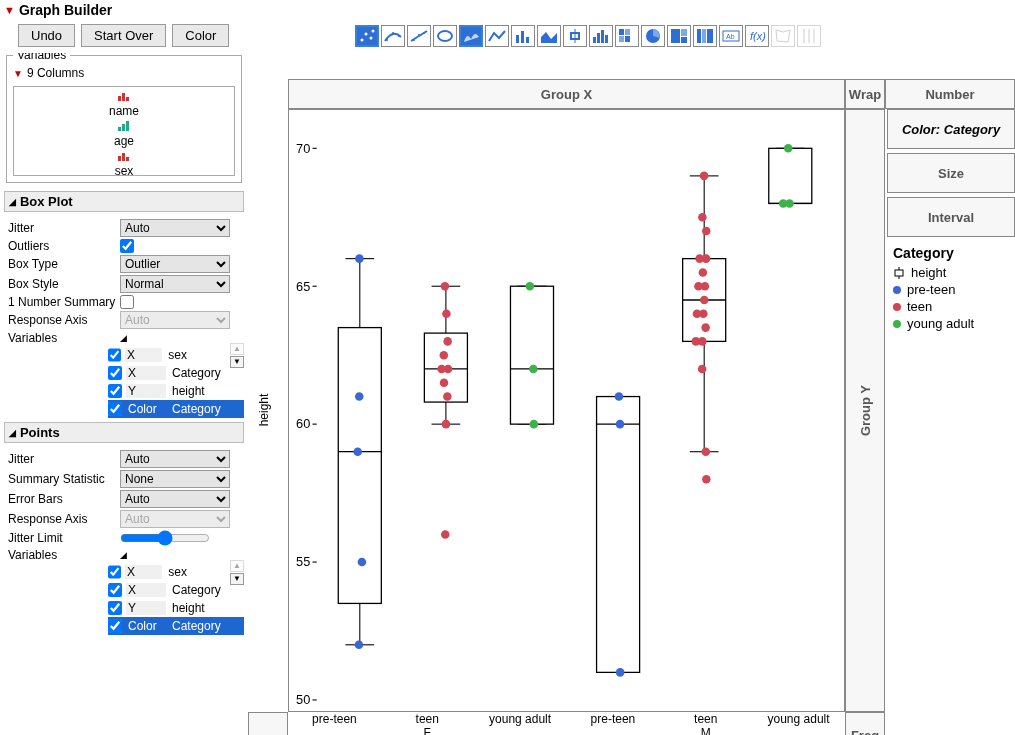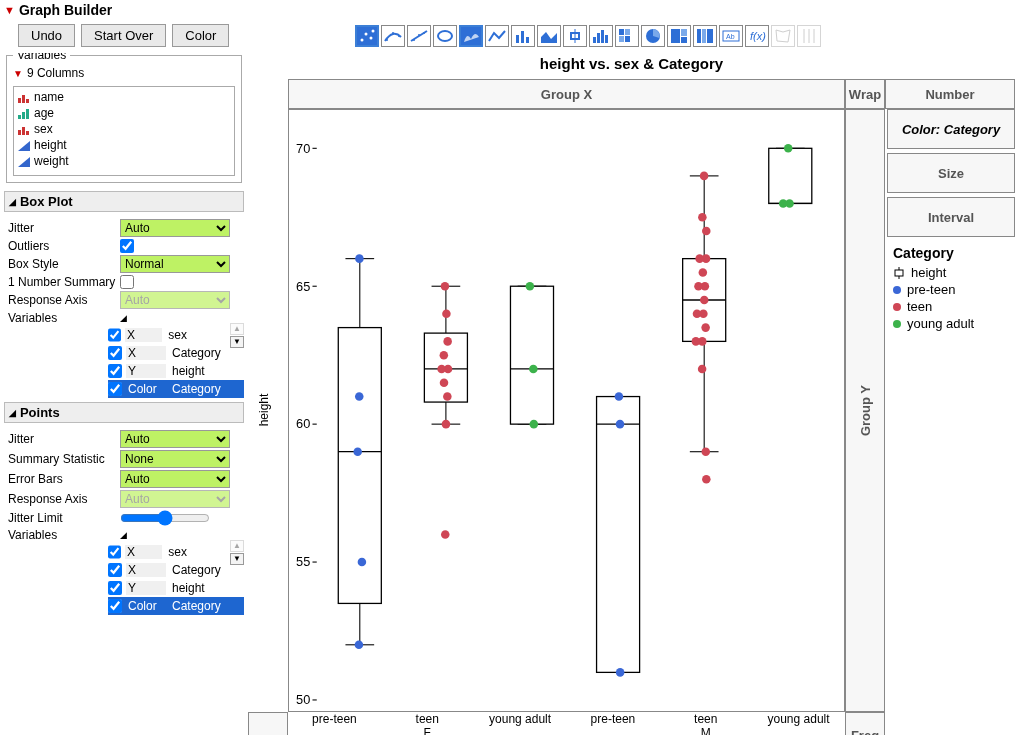--- a/index.html
+++ b/index.html
@@ -19,26 +19,26 @@
   .left-panel { width: 248px; border-right: 0; padding: 0 4px 0 4px; overflow: hidden; }
   .right-panel { flex: 1; display: flex; flex-direction: column; position: relative; }
 
   .group-box { border: 1px solid #aaa; margin: 2px 2px 8px 2px; position: relative; padding-top: 8px; }
   .group-title { position: absolute; top: -8px; left: 6px; background: #fff; padding: 0 4px; font-size: 12px; color:#000; }
   .section-hdr { background: #eee; border: 1px solid #bbb; padding: 2px 4px; font-weight: bold; font-size: 13px; display: flex; align-items: center; gap: 4px; margin: 4px 0 6px 0; }
   .section-hdr .tri2 { font-size: 9px; color: #000; }
 
   .col-list { border: 1px solid #aaa; height: 90px; margin: 4px 6px 6px 6px; padding: 2px; overflow-y: auto; }
   .col-list-header { display:flex; align-items:center; gap:4px; padding:2px 6px 2px 6px; font-size:12px; }
-  .col-item { display: flex; align-items: center; gap: 4px; padding: 1px 2px; font-size: 12px; }
+  .col-item { display: flex; align-items: center; gap: 4px; padding: 1px 2px; font-size: 12px; flex-direction: column; }
   .cicn { width: 12px; height: 10px; display:inline-block; }
 
   .prop-row { display: flex; align-items: center; padding: 1px 2px 1px 4px; font-size: 12px; }
   .prop-row .plabel { width: 112px; }
-  .prop-row select, .sel-like { width: 110px; height: 18px; font-size: 12px; border: 1px solid #999; background: #bef264; }
+  .prop-row select, .sel-like { width: 110px; height: 18px; font-size: 12px; border: 1px solid #999; background: #e5e5e5; }
   .chk { width: 14px; height: 14px; }
   .var-table { margin-left: 104px; }
   .var-row { display: flex; align-items: center; gap: 4px; padding: 0; font-size: 12px; height:18px; }
   .var-row .role { width: 40px; background:#f0f0f0; padding:0 2px;}
   .var-row .val  { width: 60px; padding:0 2px;}
   .var-row.sel { background: #1e66d0; color: #fff; }
   .var-row.sel .role { background:#1e66d0;}
   .updown { display:inline-flex; flex-direction:column; gap:1px; margin-left:4px;}
   .updown span{ width:14px;height:12px;border:1px solid #999; display:flex;align-items:center;justify-content:center; font-size:8px; background:#f4f4f4; cursor:pointer;}
   .updown span.dis{ opacity:.35; cursor:default;}
@@ -277,20 +277,24 @@
       <div id="boxplot-props">
           <div class="prop-row">
             <span class="plabel">Jitter</span>
             <select class="sel-like"><option>Auto</option></select>
           </div>
           <div class="prop-row">
             <span class="plabel">Outliers</span>
             <input type="checkbox" class="chk" checked="" style="">
           </div>
           <div class="prop-row">
+            <span class="plabel">Box Type</span>
+            <select class="sel-like"><option>Outlier</option></select>
+          </div>
+          <div class="prop-row">
             <span class="plabel">Box Style</span>
             <select class="sel-like"><option>Normal</option></select>
           </div>
           <div class="prop-row">
             <span class="plabel">1 Number Summary</span>
             <input type="checkbox" class="chk" style="">
           </div>
           <div class="prop-row">
             <span class="plabel">Response Axis</span>
             <select class="sel-like" disabled=""><option>Auto</option></select>
@@ -382,21 +386,20 @@
               <input type="checkbox" class="chk" checked="" style="">
               <span class="role">Color</span>
               <span class="val">Category</span>
             </div>
           </div>
         </div>
     </div>
 
     <div class="right-panel">
       <div class="chart-wrap">
-        <div class="ztitle">height vs. sex &amp; Category</div>
 
         <div class="zone hdr-groupx">
             <span class="zone-label">Group X</span>
           </div>
         <div class="zone hdr-wrap">
             <span class="zone-label">Wrap</span>
           </div>
         <div class="zone hdr-overlay">
             <span class="zone-label">Number</span>
           </div>

